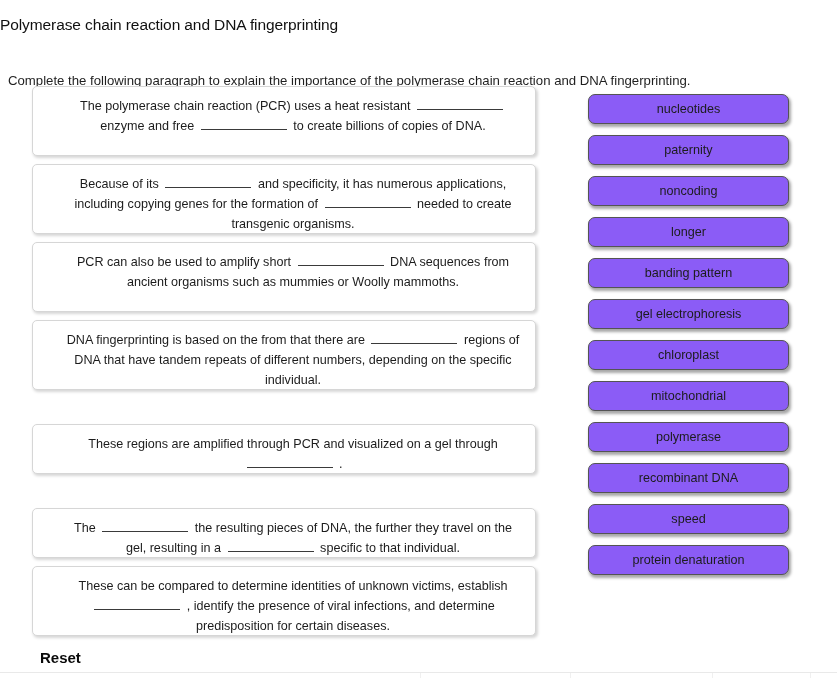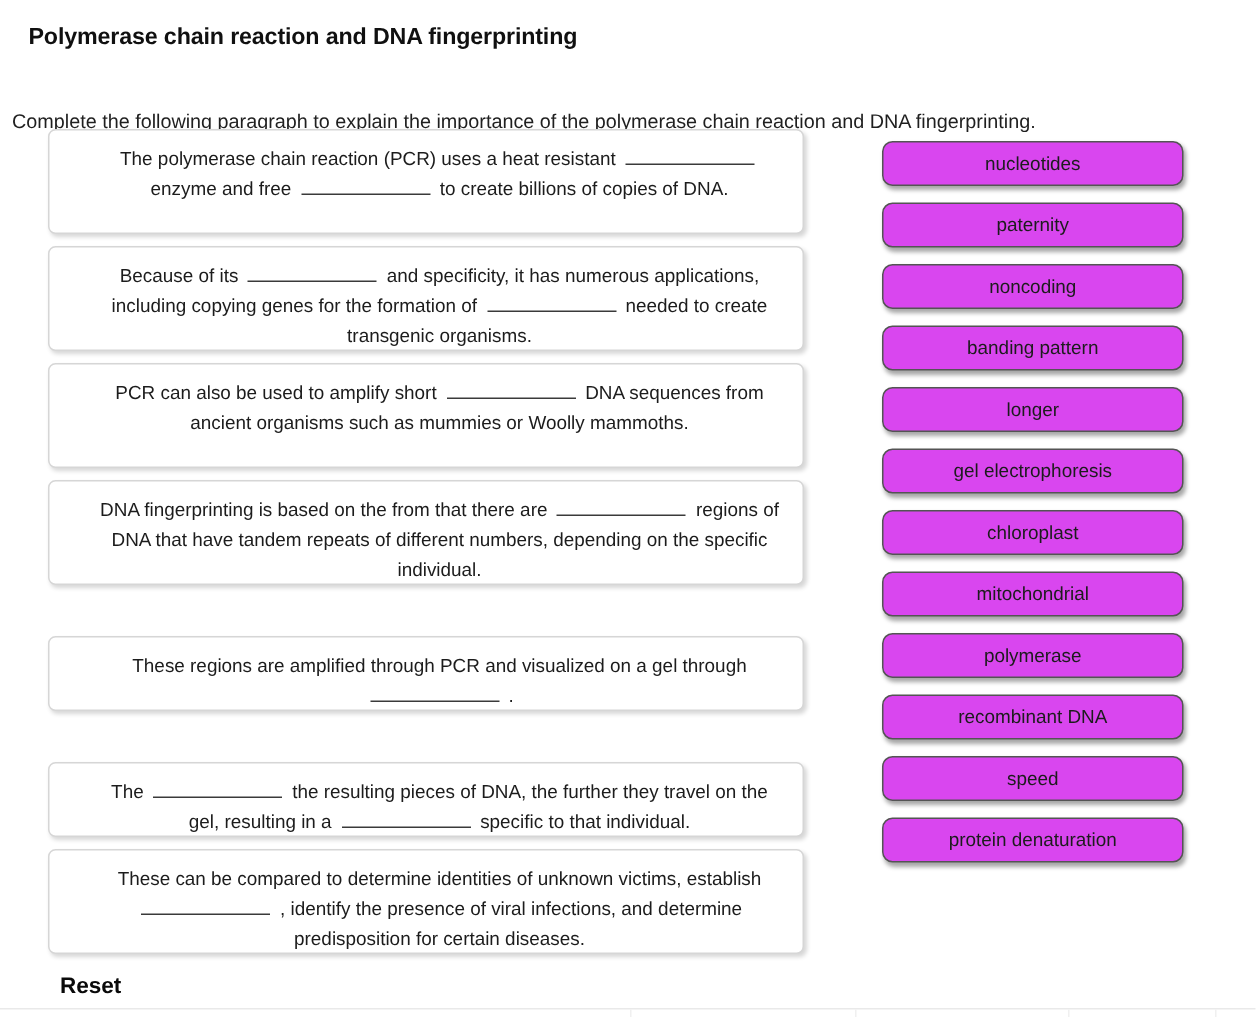--- a/index.html
+++ b/index.html
@@ -12,24 +12,24 @@
     height: 681px;
     overflow: hidden;
     font-family: "Liberation Sans", sans-serif;
     color: #1a1a1a;
     position: relative;
   }
 
   
   .page-title {
     position: absolute;
-    left: 19px;
+    left: 0;
     top: 6px;
     font-size: 15.5px;
-    font-weight: bold;
+    font-weight: normal;
     color: #101010;
     letter-spacing: -0.1px;
   }
   .instructions {
     position: absolute;
     left: 8px;
     top: 60px;
     font-size: 13.2px;
     color: #1f1f1f;
     white-space: nowrap;
@@ -91,21 +91,21 @@
   
   .word-button {
     box-sizing: border-box;
     display: block;
     width: 201px;
     height: 30px;
     line-height: 28px;
     margin-bottom: 11px;
     border: 1.4px solid #545454;
     border-radius: 7px;
-    background: #d946ef;
+    background: #8b5cf6;
     box-shadow: 1.5px 2.5px 3px rgba(0,0,0,0.35);
     font-family: "Liberation Sans", sans-serif;
     font-size: 12.6px;
     color: #1c1c1c;
     text-align: center;
     cursor: pointer;
     padding: 0;
   }
 
   
@@ -170,22 +170,22 @@
       </div>
       <div class="sentence-box h3">
         <span class="sentence-text"><span>These can be compared to determine identities of unknown victims, establish </span><span class="blank"></span><span> , identify the presence of viral infections, and determine predisposition for certain diseases.</span></span>
       </div>
     </div>
 
   <div class="wordbank-column">
       <button class="word-button">nucleotides</button>
       <button class="word-button">paternity</button>
       <button class="word-button">noncoding</button>
+      <button class="word-button">longer</button>
       <button class="word-button">banding pattern</button>
-      <button class="word-button">longer</button>
       <button class="word-button">gel electrophoresis</button>
       <button class="word-button">chloroplast</button>
       <button class="word-button">mitochondrial</button>
       <button class="word-button">polymerase</button>
       <button class="word-button">recombinant DNA</button>
       <button class="word-button">speed</button>
       <button class="word-button">protein denaturation</button>
     </div>
 
 </div>

